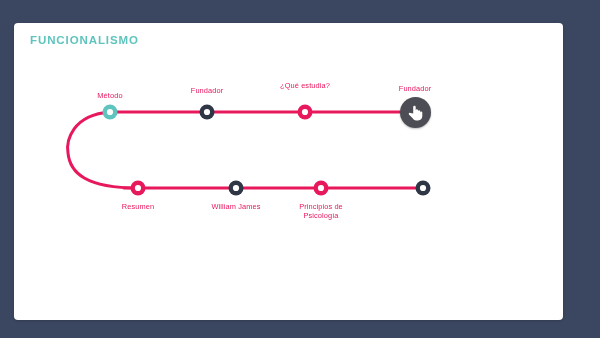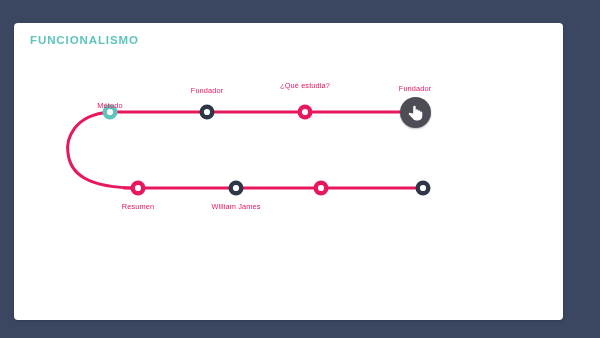--- a/index.html
+++ b/index.html
@@ -113,32 +113,34 @@
       <g>
         <circle cx="307" cy="165" r="7.5" fill="#e8185c"></circle>
         <circle cx="307" cy="165" r="3.1" fill="#ffffff"></circle>
       </g>
       <g>
         <circle cx="409" cy="165" r="7.5" fill="#2f3646"></circle>
         <circle cx="409" cy="165" r="3.1" fill="#ffffff"></circle>
       </g>
     </svg>
 
-    <div class="node-label" style="left:96px; top:78px;">Método</div>
+    <div class="node-label" style="left:96px; top:68px;">Método</div>
 
     <div class="node-label" style="left:193px; top:63px;">Fundador</div>
 
     <div class="node-label" style="left:291px; top:58px;">¿Qué estudia?</div>
 
     <div class="node-label" style="left:401px; top:61px;">Fundador</div>
 
     <div class="node-label" style="left:124px; top:179px;text-align:center;">Resumen</div>
 
     <div class="node-label" style="left:222px; top:179px;text-align:right;">William James</div>
 
+    <div class="node-label" style="left:307px; top:179px;">Principios de
+Psicología</div>
 
     <div id="cursor-badge" style="left:386px; top:74px;">
       <svg width="15" height="17" viewBox="0 0 15 17">
         <path d="M5.6 9.4 V3.1 a1.25 1.25 0 0 1 2.5 0 V7.7
                  V6.4 a1.15 1.15 0 0 1 2.3 0 V8.1
                  V7.3 a1.1 1.1 0 0 1 2.2 0 V9.0
                  V8.6 a1.05 1.05 0 0 1 2.1 0 v3.5
                  c0 2.6 -1.7 4.3 -4.3 4.3 h-1.7
                  c-1.9 0 -2.9 -0.9 -3.9 -2.4
                  L1.3 10.5 a1.15 1.15 0 0 1 1.7 -1.5 Z" fill="#ffffff" transform="translate(-0.4,0)"></path>

